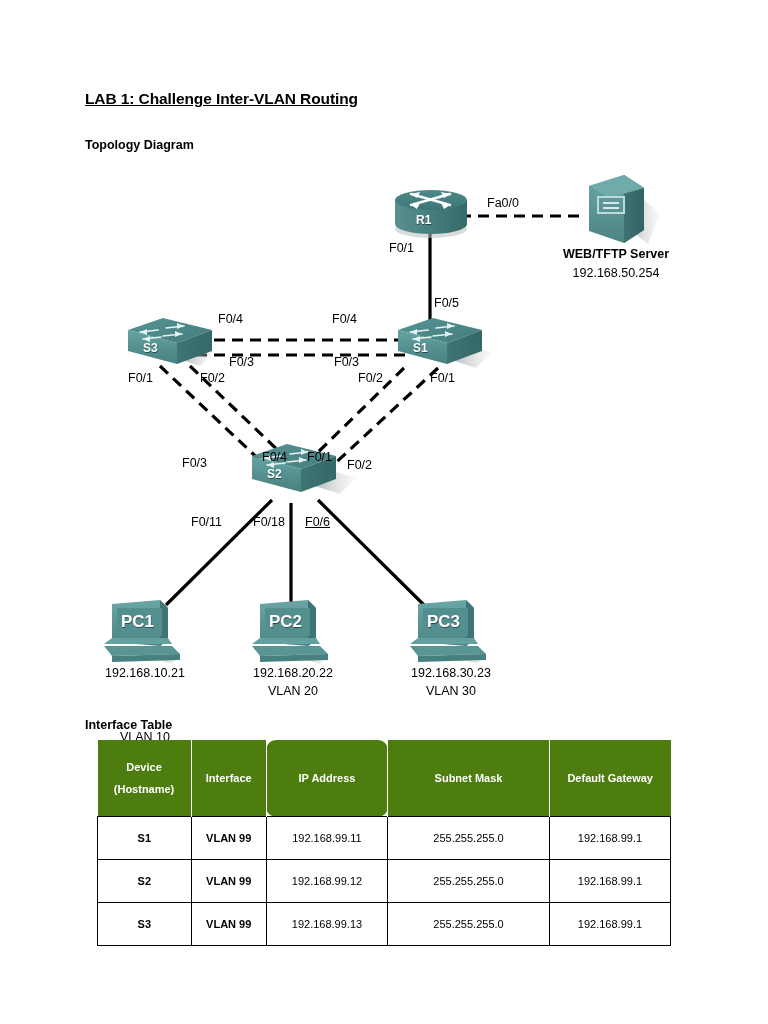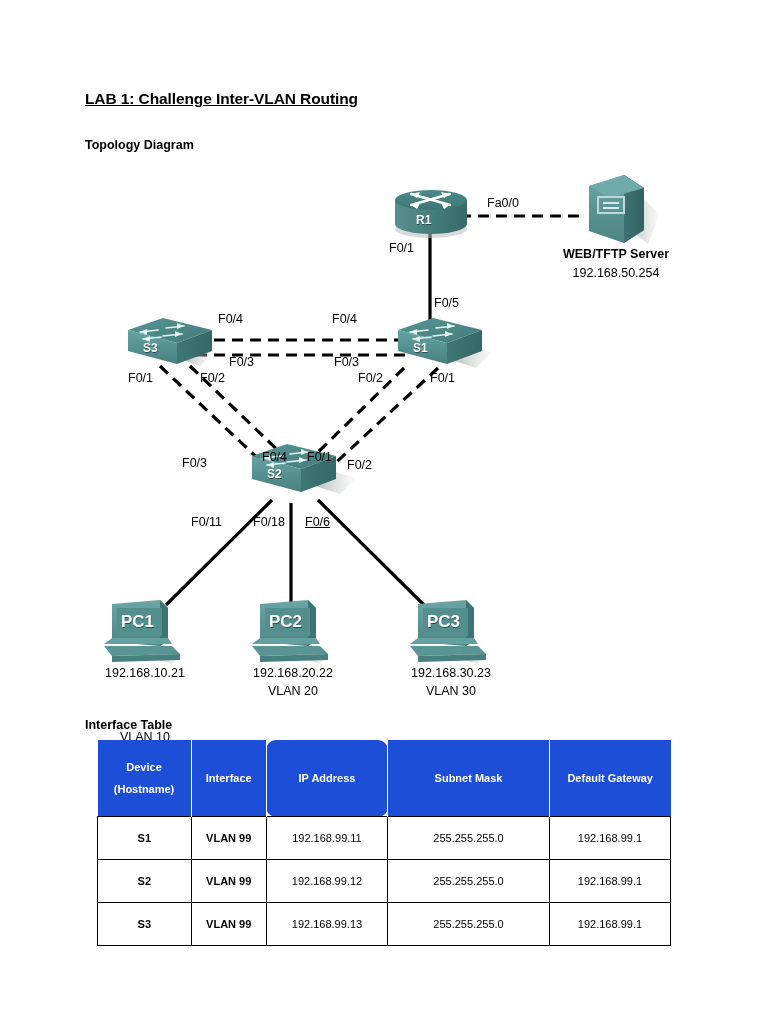--- a/index.html
+++ b/index.html
@@ -91,21 +91,21 @@
   
   #addressing-table {
     position: absolute;
     left: 97px;
     top: 740px;
     border-collapse: collapse;
     width: 574px;
     font-size: 11px;
   }
   #addressing-table th {
-    background: #1d4ed8;
+    background: #4d7c0f;
     color: #ffffff;
     font-weight: bold;
     font-size: 11px;
     border-left: 1.5px solid #ffffff;
     border-right: 1.5px solid #ffffff;
     padding: 7px 4px;
     height: 62px;
     vertical-align: middle;
     text-align: center;
     line-height: 2.0;

